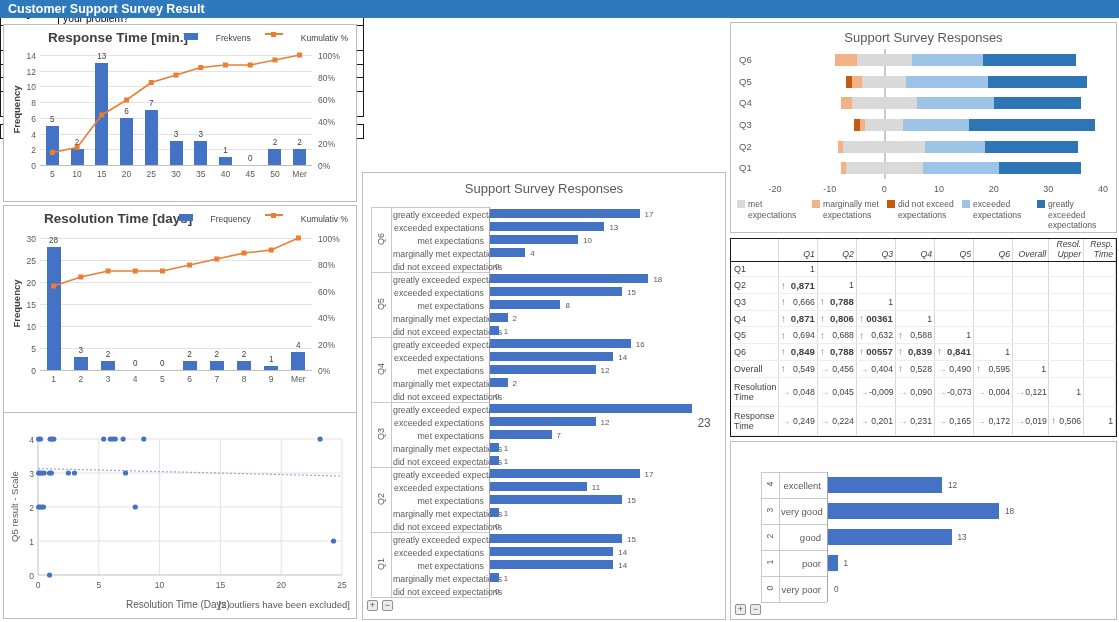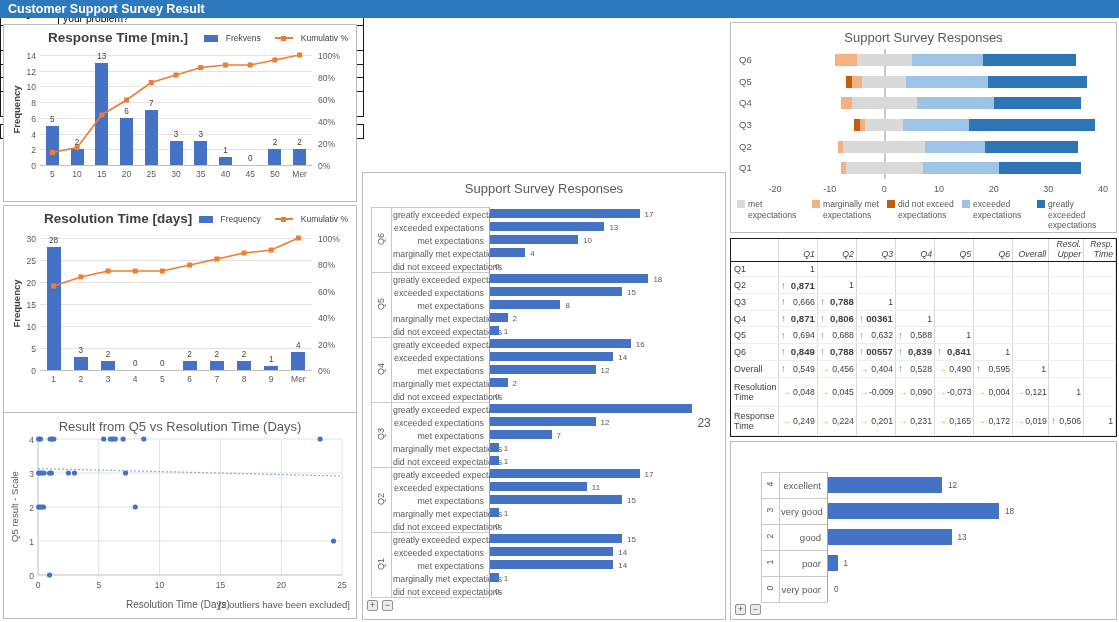--- a/index.html
+++ b/index.html
@@ -25,21 +25,21 @@
   #p-quality    { left:730px; top:441px; width:387px; height:179px; }
   .ctitle  { position:absolute; font-size:13.5px; font-weight:bold; color:#3f3f3f; white-space:nowrap; }
   .ctitle2 { position:absolute; width:100%; text-align:center; font-size:13px; color:#595959; white-space:nowrap; }
   .tick  { position:absolute; font-size:8.5px; color:#595959; white-space:nowrap; }
   .vlab  { position:absolute; font-size:8.2px; color:#595959; white-space:nowrap; }
   .gline { position:absolute; height:1px; background:#E2E2E2; }
   .axline{ position:absolute; background:#BFBFBF; }
   .bar   { position:absolute; background:#4472C4; }
   .axlab { position:absolute; font-size:10.5px; color:#595959; text-align:center; white-space:nowrap; }
   .legend{ position:absolute; display:flex; gap:14px; align-items:center; font-size:8.5px; color:#404040; }
-  .legitem{ display:flex; align-items:center; gap:8px; }
+  .legitem{ display:flex; gap:18px; }
   .sw { display:inline-block; width:14px; height:7px; background:#4472C4; }
   .lm { display:inline-block; width:18px; height:2px; background:#ED7D31; position:relative; }
   .lm::after { content:''; position:absolute; width:5px; height:5px; background:#ED7D31; left:6px; top:-1.5px; }
   .qt { width:100%; border-collapse:collapse; }
   .qt td { border:1px solid #1a1a1a; padding:0px 4px; font-size:10.3px; color:#000; line-height:1.16; }
   .qt td.qid { width:58px; text-align:center; font-weight:bold; font-size:11px; }
   .qt2 td.qid { width:76px; }
   .note { position:absolute; font-size:9.5px; color:#595959; white-space:nowrap; }
   .pvbtn { position:absolute; width:11px; height:11px; background:#ECECEC; border:1px solid #909090;
            border-radius:2px; font-size:9px; line-height:8px; text-align:center; color:#555; }
@@ -218,21 +218,20 @@
       <rect x="92.7" y="30.5" width="5" height="5" fill="#ED7D31"></rect>
       <rect x="119.89999999999999" y="30.5" width="5" height="5" fill="#ED7D31"></rect>
       <rect x="147.1" y="24.559999999999995" width="5" height="5" fill="#ED7D31"></rect>
       <rect x="174.29999999999998" y="18.488000000000003" width="5" height="5" fill="#ED7D31"></rect>
       <rect x="201.5" y="12.548000000000012" width="5" height="5" fill="#ED7D31"></rect>
       <rect x="228.7" y="9.511999999999997" width="5" height="5" fill="#ED7D31"></rect>
       <rect x="255.89999999999998" y="-2.5" width="5" height="5" fill="#ED7D31"></rect>
     </svg>
   </div>
 <div class="panel" id="p-scatter">
-    <div class="ctitle2" style="top: 6px; font-size: 13px;">Result from Q5 vs Resolution Time (Days)</div>
     <div class="tick" style="left: 20px; top: 158px; width: 10px; text-align: right;">0</div>
     <div class="tick" style="left: 20px; top: 124px; width: 10px; text-align: right;">1</div>
     <div class="tick" style="left: 20px; top: 90px; width: 10px; text-align: right;">2</div>
     <div class="tick" style="left: 20px; top: 56px; width: 10px; text-align: right;">3</div>
     <div class="tick" style="left: 20px; top: 22px; width: 10px; text-align: right;">4</div>
     <div class="tick" style="left: 26px; top: 167px; width: 16px; text-align: center;">0</div>
     <div class="tick" style="left: 86.8px; top: 167px; width: 16px; text-align: center;">5</div>
     <div class="tick" style="left: 147.6px; top: 167px; width: 16px; text-align: center;">10</div>
     <div class="tick" style="left: 208.4px; top: 167px; width: 16px; text-align: center;">15</div>
     <div class="tick" style="left: 269.2px; top: 167px; width: 16px; text-align: center;">20</div>

